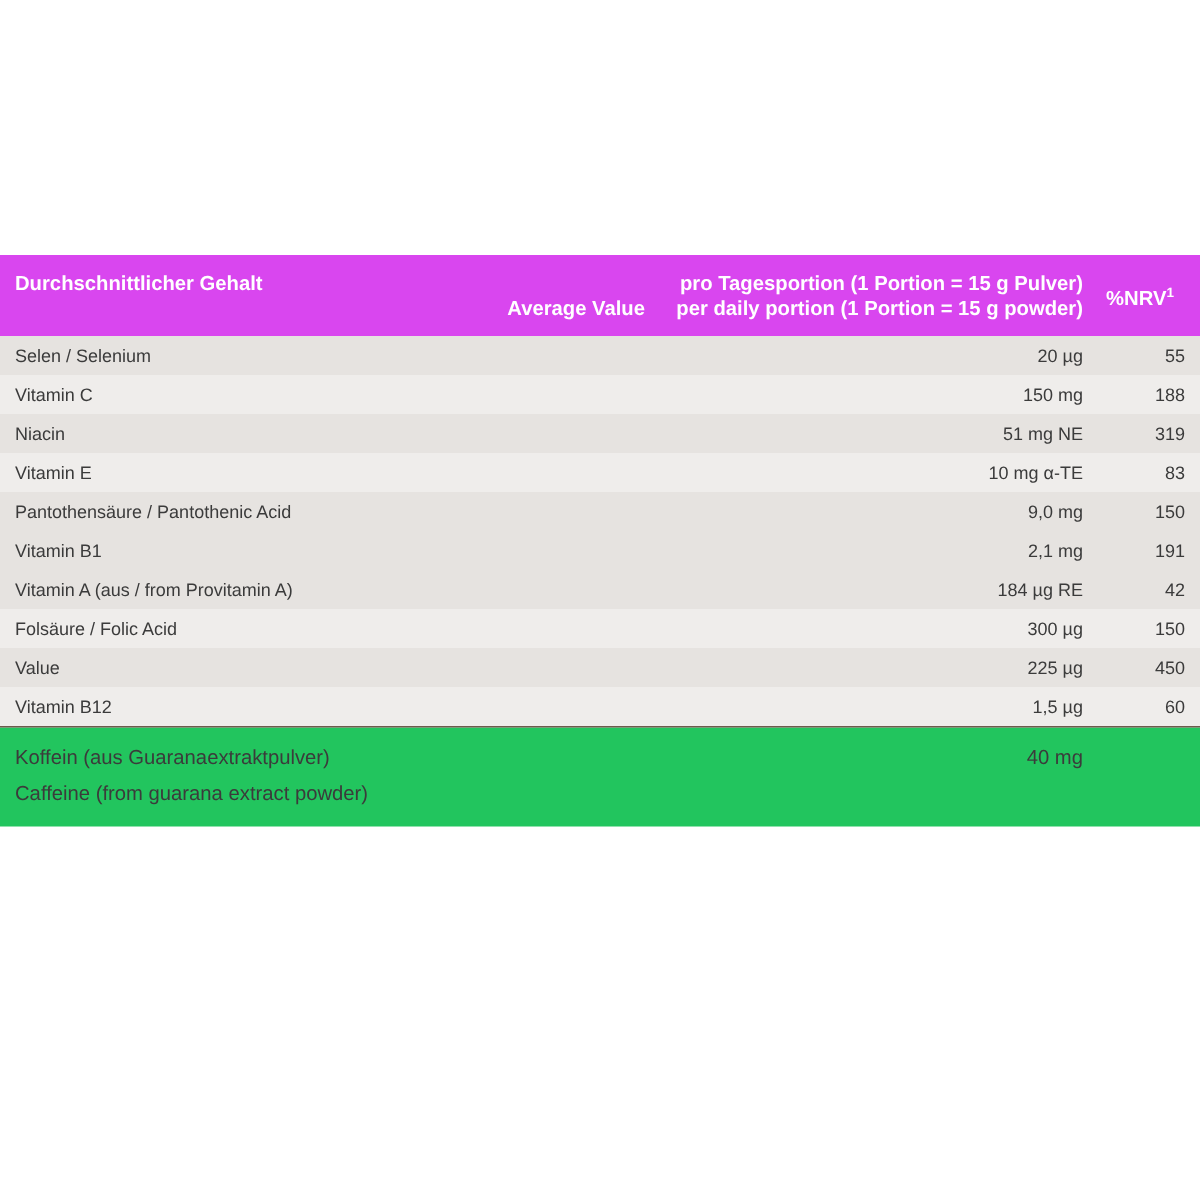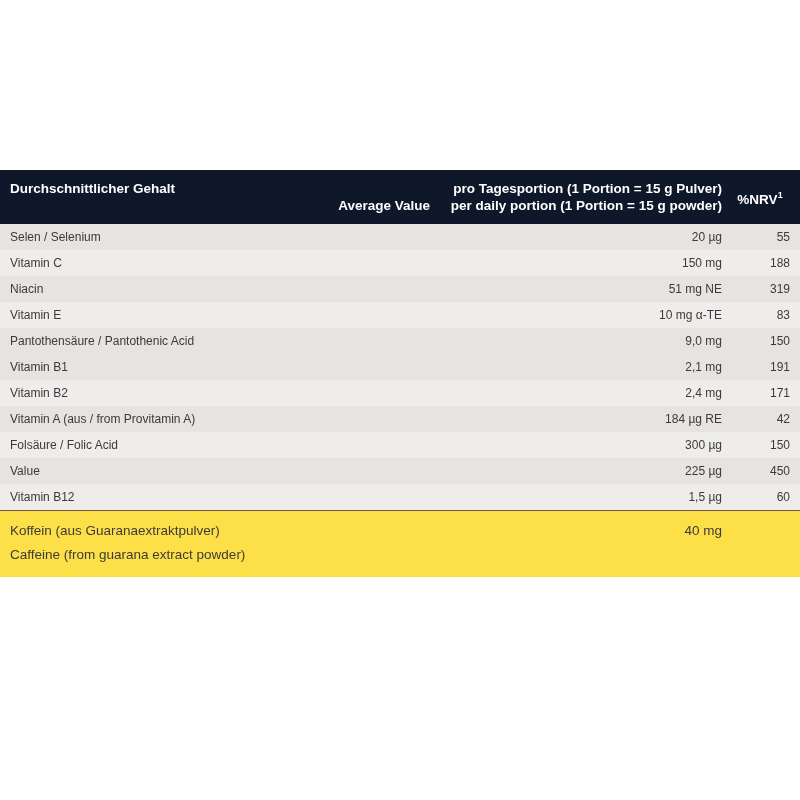--- a/index.html
+++ b/index.html
@@ -27,21 +27,21 @@
     border-collapse: collapse;
     table-layout: fixed;
   }
   .nutrition-table td,
   .nutrition-table th {
     padding: 0;
     vertical-align: middle;
   }
   
   .thead-row {
-    background: #0f172a;
+    background: #d946ef;
     color: #ffffff;
   }
   .thead-row th {
     height: 54px;
     font-weight: bold;
     font-size: 13.5px;
     line-height: 17px;
   }
   .th-name {
     text-align: left;
@@ -82,21 +82,21 @@
     padding-right: 8px !important;
     white-space: nowrap;
   }
   .td-nrv {
     text-align: right;
     padding-right: 10px !important;
     white-space: nowrap;
   }
   
   .footer-row td {
-    background: #fde047;
+    background: #22c55e;
     border-top: 1px solid #6d5a4c;
     font-size: 13.5px;
     line-height: 24px;
     color: #3b3b3b;
     padding-top: 8px !important;
     padding-bottom: 10px !important;
     vertical-align: top;
   }
   .footer-row .td-name {
     white-space: normal;
@@ -163,25 +163,20 @@
       <tr class="data-row odd">
         <td class="td-name">Pantothensäure / Pantothenic Acid</td>
         <td class="td-amount">9,0 mg</td>
         <td class="td-nrv">150</td>
       </tr>
       <tr class="data-row odd">
         <td class="td-name">Vitamin B1</td>
         <td class="td-amount">2,1 mg</td>
         <td class="td-nrv">191</td>
       </tr>
-      <tr class="data-row even">
-        <td class="td-name">Vitamin B2</td>
-        <td class="td-amount">2,4 mg</td>
-        <td class="td-nrv">171</td>
-      </tr>
       <tr class="data-row odd">
         <td class="td-name">Vitamin A (aus / from Provitamin A)</td>
         <td class="td-amount">184 µg RE</td>
         <td class="td-nrv">42</td>
       </tr>
       <tr class="data-row even">
         <td class="td-name">Folsäure / Folic Acid</td>
         <td class="td-amount">300 µg</td>
         <td class="td-nrv">150</td>
       </tr>

